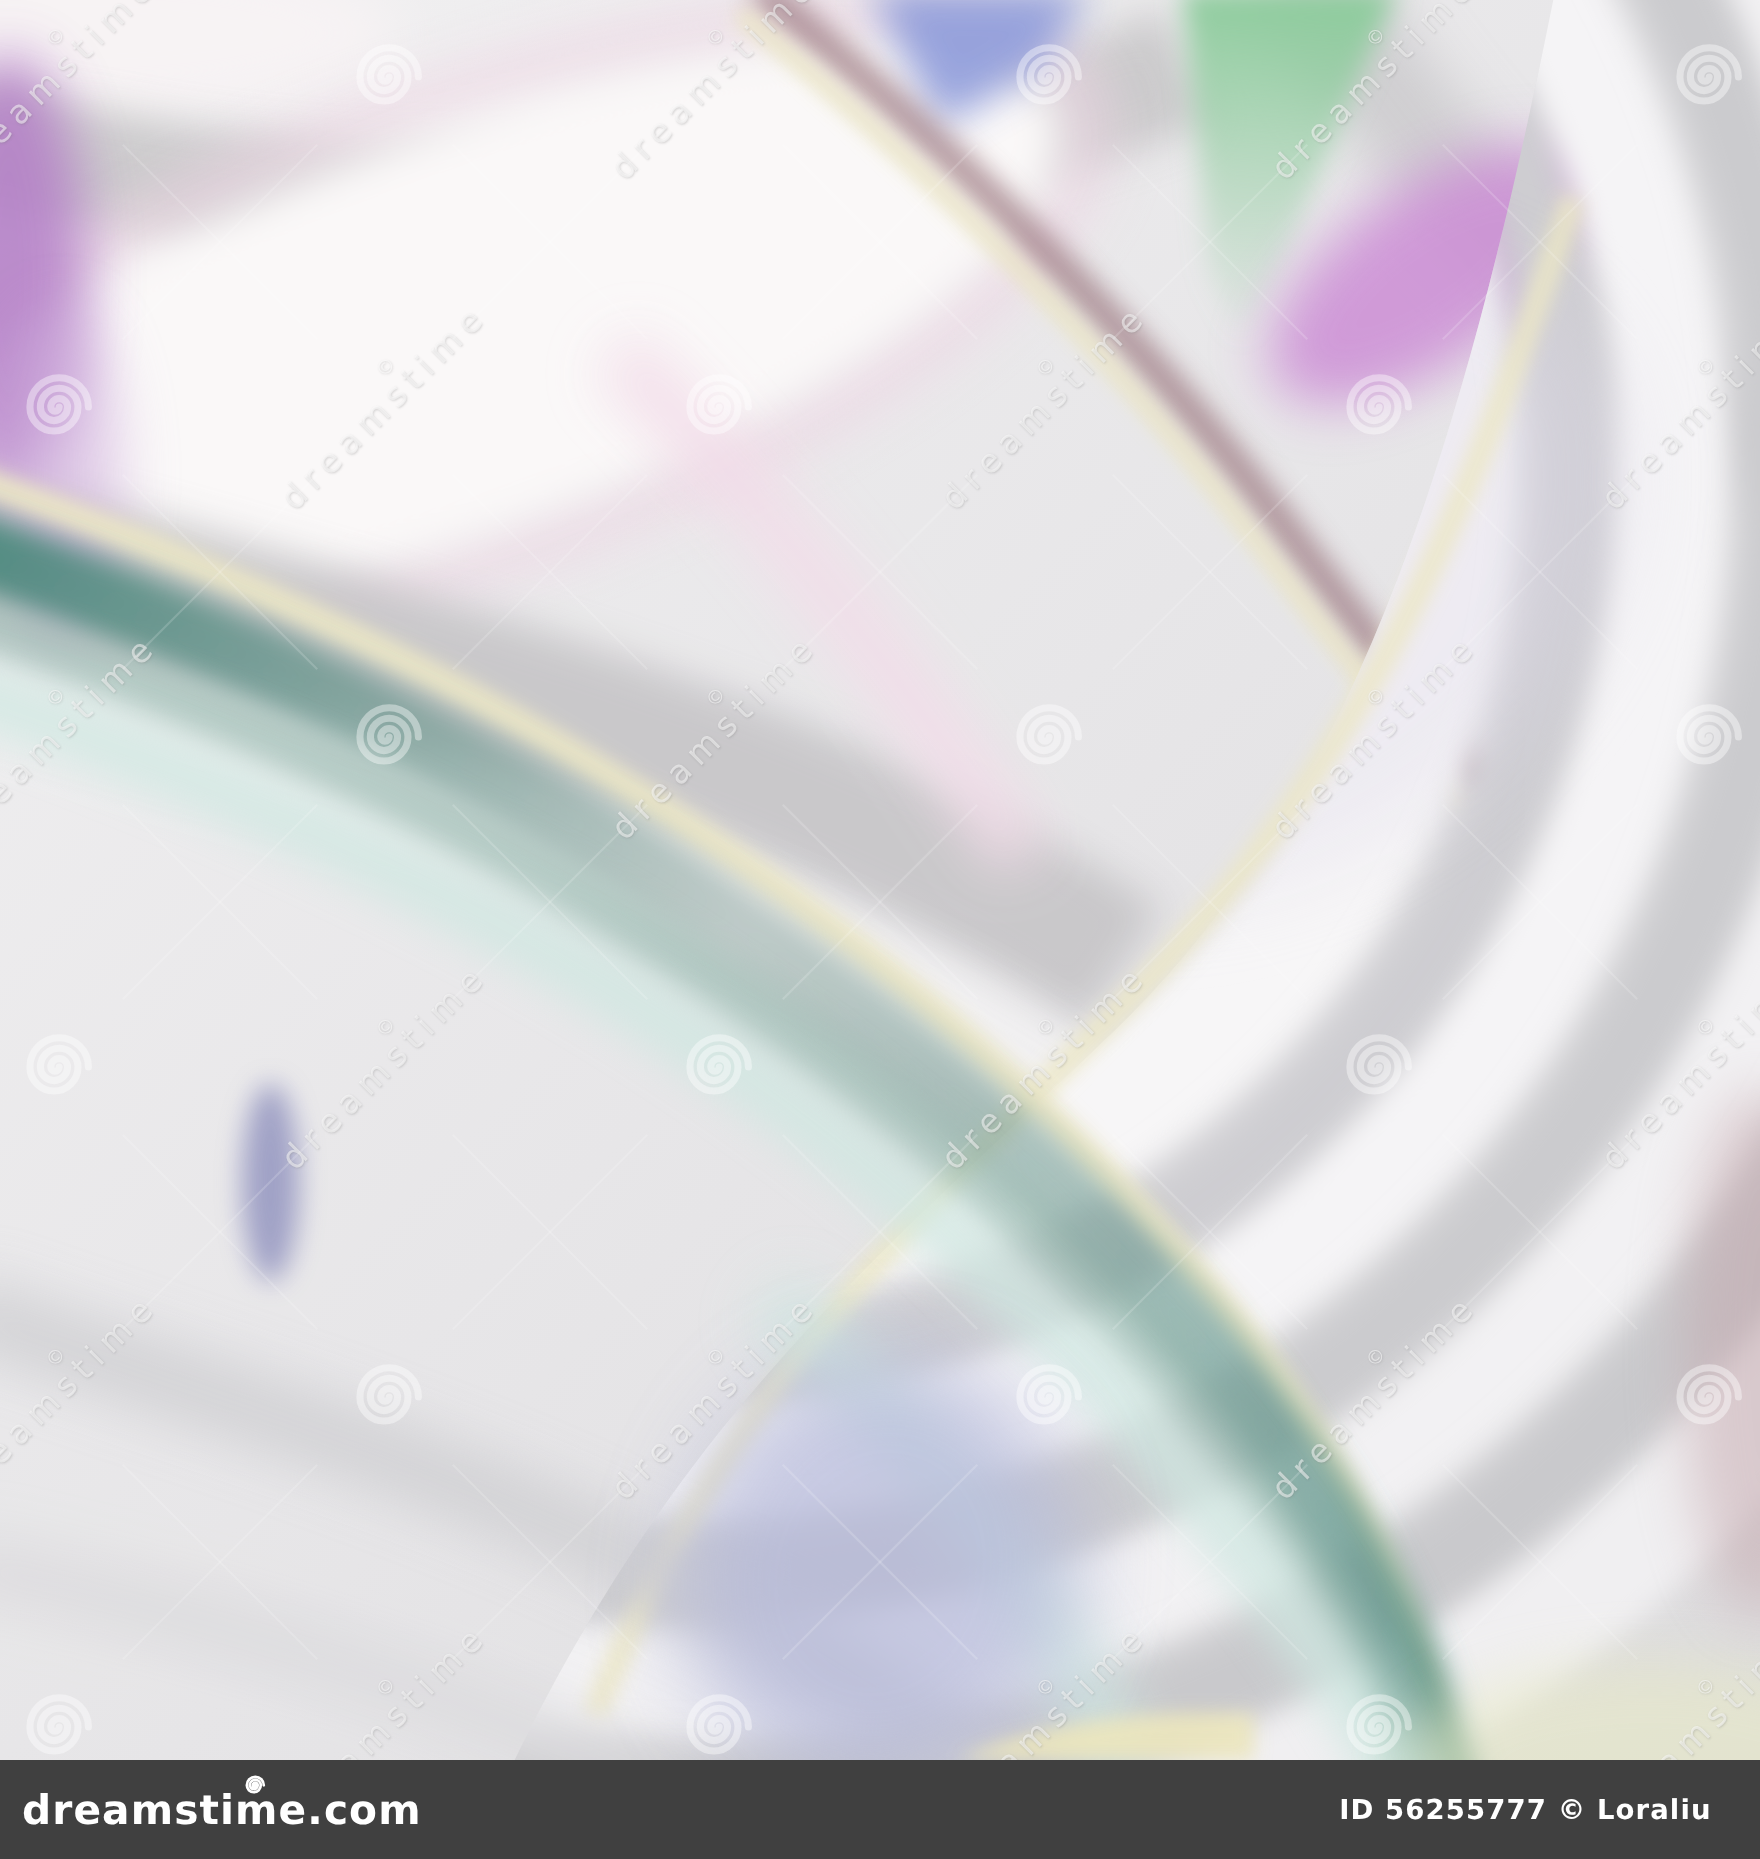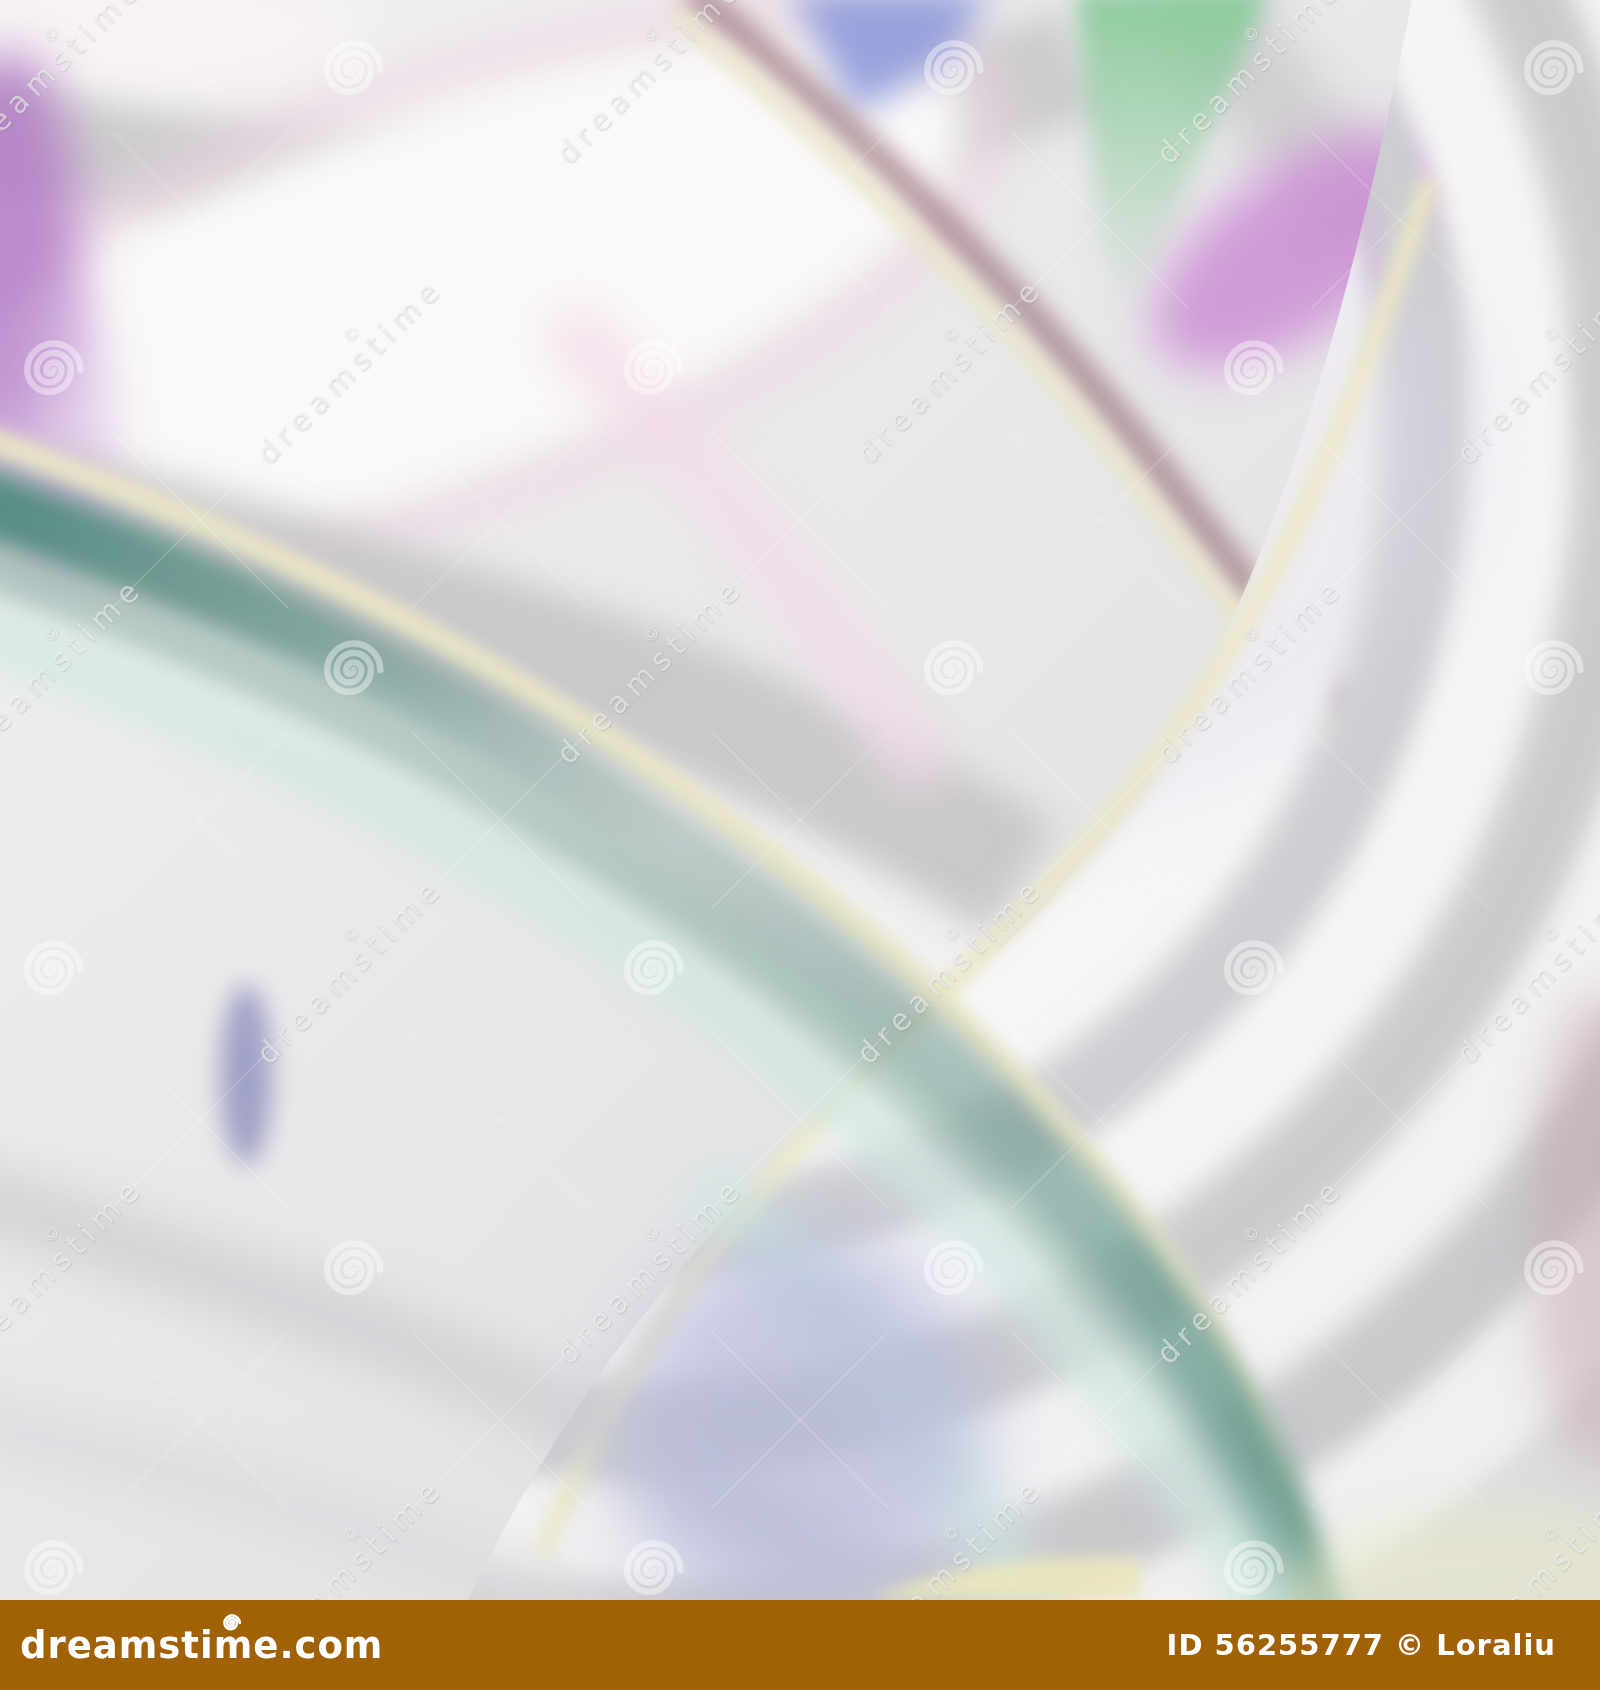--- a/index.html
+++ b/index.html
@@ -41,21 +41,21 @@
     position:relative; width:1600px; height:90px; background:#1476ac;
     display:flex; align-items:center; justify-content:space-between;
     padding:0 44px 0 20px; color:#ffffff;
   }
   .logo { position:relative; display:inline-block; }
   .logo-text {
     font-size:37px; font-weight:bold; letter-spacing:1px; color:#ffffff;
   }
   .logo-spiral { position:absolute; top:-12px; left:55%; width:22px; height:22px; }
   .credit {
-    font-size:29px; font-weight:bold; letter-spacing:1px; color:#ffffff;
+    font-size:25px; font-weight:bold; letter-spacing:1px; color:#ffffff;
     white-space:nowrap;
   }
 </style>
 </head>
 <body>
 
 <div class="stage">
 
   <div class="artwork">
 
@@ -330,21 +330,21 @@
           <i class="l1"></i>
           <i class="l2"></i>
         </div>
         <div class="wm-cross" style="left: 1400px; top: 1420px;">
           <i class="l1"></i>
           <i class="l2"></i>
         </div>
       </div>
   </div>
 
-  <div class="footer-bar" id="footer-bar" style="background-color: #a16207;">
+  <div class="footer-bar" id="footer-bar" style="background-color: #404040;">
     <div class="logo">
       <span class="logo-text">dreamstime.com</span>
       <svg class="logo-spiral" viewBox="-20 -20 40 40" xmlns="http://www.w3.org/2000/svg">
         <path d="M 2 0 A 2 2 0 0 1 -2 0 A 4 4 0 0 1 6 0 A 6.5 6.5 0 0 1 -7 0 A 9 9 0 0 1 11 0 A 11.5 11.5 0 0 1 -12 0 A 14 14 0 0 1 16 0" fill="none" stroke="#ffffff" stroke-width="4.5" stroke-linecap="round"></path>
       </svg>
     </div>
     <div class="credit">
       <span>ID 56255777 © Loraliu</span>
     </div>
   </div>

